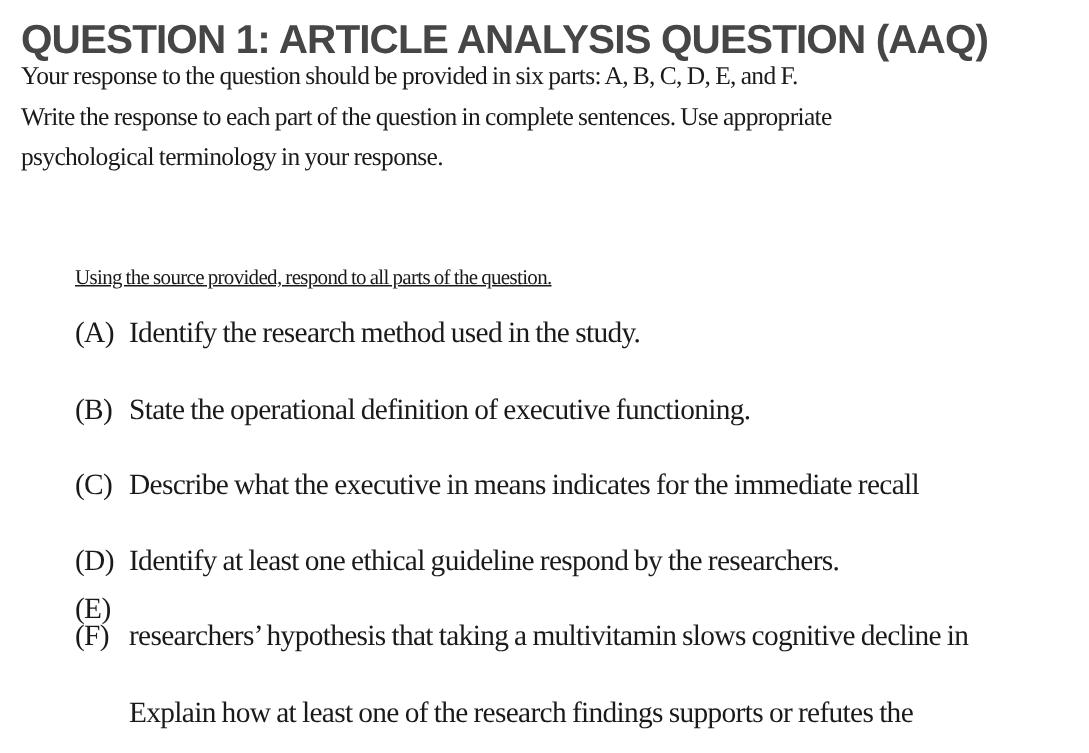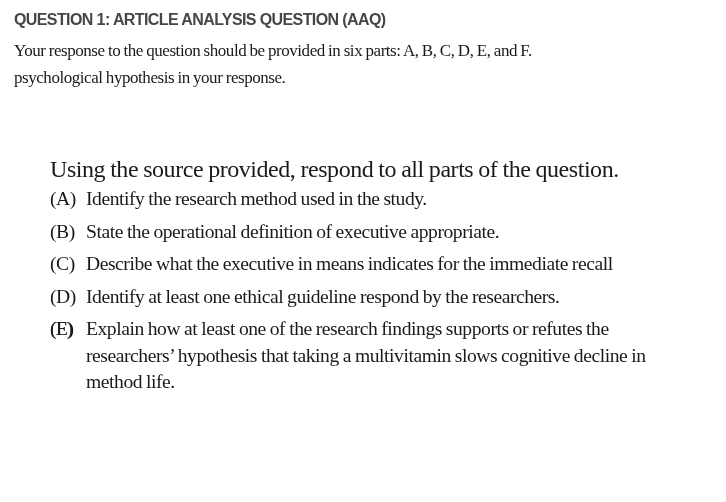--- a/index.html
+++ b/index.html
@@ -15,47 +15,48 @@
       color: #1a1a1a;
       font-family: "Liberation Serif", "DejaVu Serif", serif;
     }
     .heading {
       position: absolute;
       left: 14px;
       top: 11px;
       margin: 0;
       font-family: "Liberation Sans", "DejaVu Sans", sans-serif;
       font-weight: bold;
-      font-size: 16px;
+      font-size: 27px;
       letter-spacing: -0.6px;
       color: #464646;
       white-space: nowrap;
     }
     .intro {
       position: absolute;
       left: 14px;
       top: 37px;
       width: 712px;
       margin: 0;
       font-size: 17px;
       line-height: 27px;
       letter-spacing: -0.45px;
       word-spacing: -0.5px;
     }
     .intro .line { display: block; white-space: nowrap; }
     .prompt {
       position: absolute;
       left: 50px;
-      top: 156px;
+      top: 173px;
       margin: 0;
-      font-size: 24px;
+      font-size: 14px;
       line-height: 26px;
       letter-spacing: -0.45px;
       word-spacing: -0.5px;
       white-space: nowrap;
+      text-decoration: underline;
     }
     .parts {
       position: absolute;
       left: 50px;
       top: 186px;
       margin: 0;
       padding: 0;
       list-style: none;
       font-size: 19.6px;
       letter-spacing: -0.45px;
@@ -65,45 +66,46 @@
       position: relative;
       padding-left: 36px;
       margin-bottom: 6px;
       line-height: 26.5px;
     }
     .part .label {
       position: absolute;
       left: 0;
       top: 0;
     }
-    .part .text .line { display: block; white-space: nowrap; }
+    .part .text .line { display: block; white-space: nowrap; margin-top: 24px; }
   </style>
 </head>
 <body>
 
 <h1 class="heading">QUESTION 1: ARTICLE ANALYSIS QUESTION (AAQ)</h1>
 
 <p class="intro">
   <span class="line">Your response to the question should be provided in six parts: A, B, C, D, E, and F.</span>
-  <span class="line">psychological hypothesis in your response.</span>
+  <span class="line">Write the response to each part of the question in complete sentences. Use appropriate</span>
+  <span class="line">psychological terminology in your response.</span>
 </p>
 
 <p class="prompt">Using the source provided, respond to all parts of the question.</p>
 
 <ul class="parts">
   <li class="part">
     <span class="label">(A)</span>
     <span class="text">
       <span class="line">Identify the research method used in the study.</span>
     </span>
   </li>
   <li class="part">
     <span class="label">(B)</span>
     <span class="text">
-      <span class="line">State the operational definition of executive appropriate.</span>
+      <span class="line">State the operational definition of executive functioning.</span>
     </span>
   </li>
   <li class="part">
     <span class="label">(C)</span>
     <span class="text">
       <span class="line">Describe what the executive in means indicates for the immediate recall</span>
     </span>
   </li>
   <li class="part">
     <span class="label">(D)</span>
@@ -112,18 +114,18 @@
     </span>
   </li>
   <li class="part">
     <span class="label">(E)</span>
     <span class="text">
     </span>
   </li>
   <li class="part">
     <span class="label">(F)</span>
     <span class="text">
+      <span class="line">researchers’ hypothesis that taking a multivitamin slows cognitive decline in</span>
       <span class="line">Explain how at least one of the research findings supports or refutes the</span>
-      <span class="line">researchers’ hypothesis that taking a multivitamin slows cognitive decline in</span>
       <span class="line">method life.</span>
     </span>
   </li>
 </ul>
 
 </body></html>

